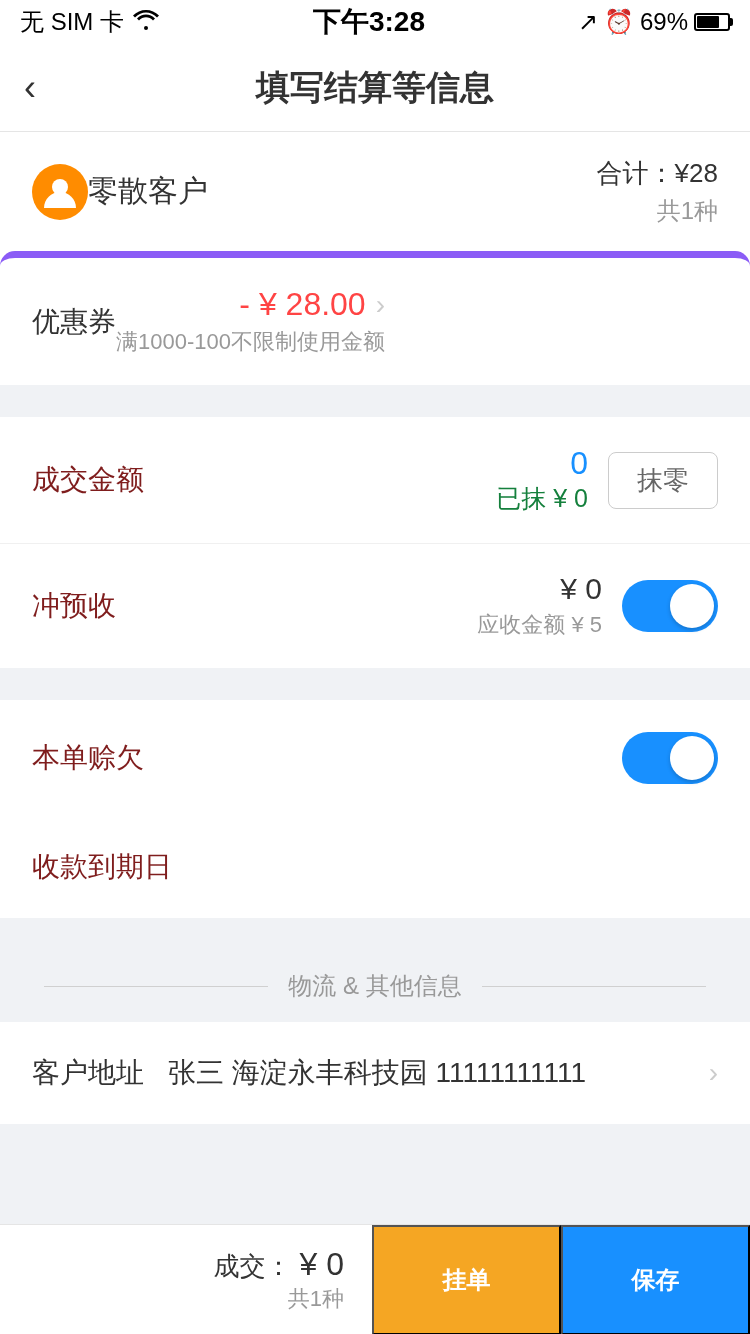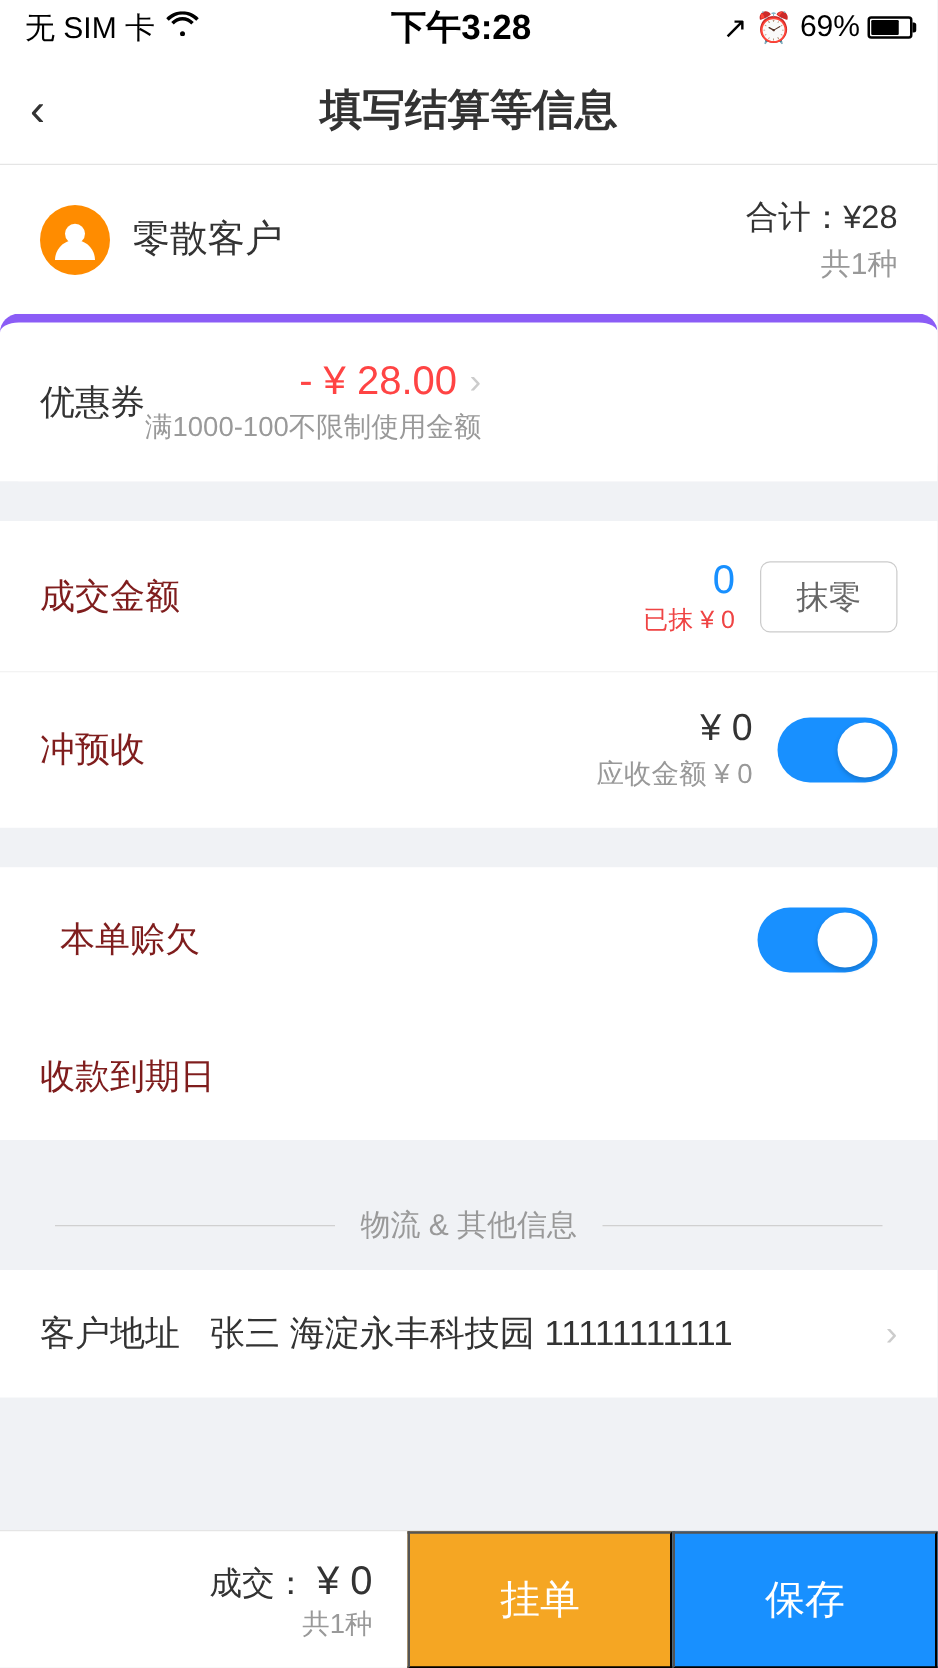--- a/index.html
+++ b/index.html
@@ -66,21 +66,21 @@
     }
 
     
     .customer-row {
       display: flex;
       align-items: center;
       justify-content: space-between;
       padding: 24px 32px;
       background: #fff;
     }
-    .customer-left { display: flex; align-items: center; gap: 18px; }
+    .customer-left { display: flex; align-items: center; }
     .customer-avatar {
       width: 56px;
       height: 56px;
       border-radius: 50%;
       background: #ff8c00;
       display: flex;
       align-items: center;
       justify-content: center;
     }
     .customer-avatar svg { width: 36px; height: 36px; fill: #fff; }
@@ -114,21 +114,21 @@
       display: flex;
       align-items: center;
       justify-content: space-between;
       padding: 28px 32px;
       background: #fff;
       border-bottom: 1px solid #f0f0f0;
     }
     .form-label { font-size: 28px; color: #7f1d1d; }
     .form-right { display: flex; align-items: center; gap: 20px; }
     .amount-value { font-size: 32px; color: #1890ff; }
-    .amount-sub { font-size: 20px; color: #ef4444; }
+    .amount-sub { font-size: 25px; color: #15803d; }
 
     
     .round-btn {
       border: 1px solid #ccc;
       border-radius: 8px;
       padding: 10px 28px;
       font-size: 26px;
       color: #666;
       background: #fff;
       cursor: pointer;
@@ -167,21 +167,21 @@
     .chong-right { text-align: right; }
     .chong-amount { font-size: 30px; color: #333; }
     .chong-sub { font-size: 22px; color: #999; margin-top: 4px; }
     .chong-right-inner { display: flex; align-items: center; gap: 20px; }
 
     
     .bensuan-row {
       display: flex;
       align-items: center;
       justify-content: space-between;
-      padding: 32px 48px;
+      padding: 32px 32px;
       background: #fff;
     }
 
     
     .duedate-row {
       display: flex;
       align-items: center;
       padding: 32px 32px;
       background: #fff;
       gap: 24px;
@@ -231,28 +231,29 @@
       flex-direction: column;
       justify-content: center;
       padding: 0 28px;
       flex: 1;
       align-items: flex-end;
     }
     .bottom-deal { font-size: 26px; color: #333; }
     .bottom-count { font-size: 22px; color: #999; }
     .bottom-amount { font-size: 32px; color: #333; font-weight: 500; }
     .bottom-btn {
-      width: 212px;
+      width: 189px;
       height: 110px;
       display: flex;
       align-items: center;
       justify-content: center;
-      font-size: 32px;
+      font-size: 24px;
       color: #fff;
       cursor: pointer;
+      font-weight: bold;
     }
     .btn-hang { background: #f5a623; }
     .btn-save { background: #1890ff; }
     .battery-icon {
       display: inline-block;
       width: 36px;
       height: 18px;
       border: 2px solid #000;
       border-radius: 3px;
       position: relative;
@@ -351,21 +352,21 @@
         </div>
         <button class="round-btn">抹零</button>
       </div>
     </div>
 
     <div class="chong-row">
       <span class="form-label">冲预收</span>
       <div class="chong-right-inner">
         <div class="chong-right">
           <div class="chong-amount">¥ 0</div>
-          <div class="chong-sub">应收金额 ¥ 0</div>
+          <div class="chong-sub">应收金额 ¥ 5</div>
         </div>
         <div class="toggle"></div>
       </div>
     </div>
   </div>
 
   <div class="section-divider"></div>
 
   <div class="card">
     <div class="bensuan-row">

